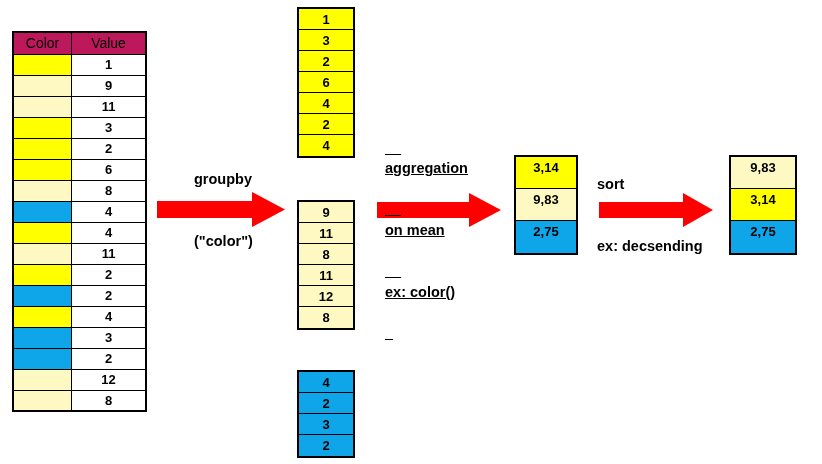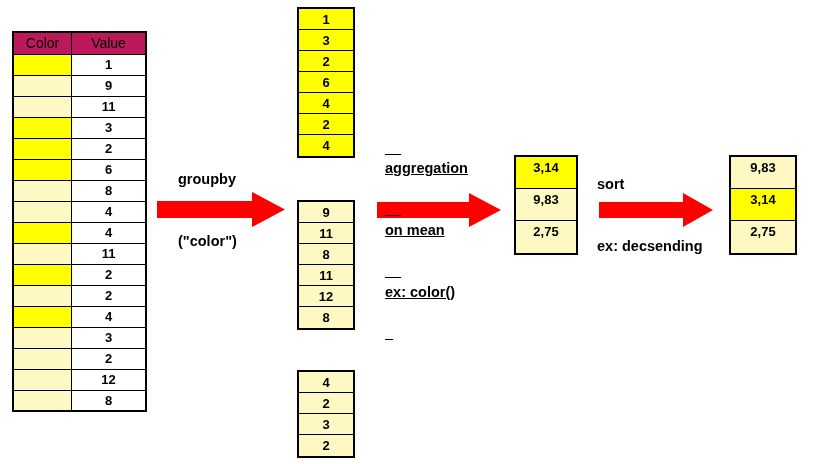--- a/index.html
+++ b/index.html
@@ -38,21 +38,21 @@
     font-size: 14px;
     font-weight: normal;
     height: 22px;
     background: #be185d;
   }
   .col-color { width: 62px; }
   .col-value { width: 80px; background: #fff; }
 
   .sw-yellow { background: #ffff00; }
   .sw-green  { background: #fef9c3; }
-  .sw-blue   { background: #fef9c3; }
+  .sw-blue   { background: #0ea5e9; }
 
   
   .block {
     position: absolute;
     border: 2px solid #000;
     width: 58px;
   }
   .block .cell {
     height: 21px;
     line-height: 21px;
@@ -74,21 +74,21 @@
 
   
   .label {
     position: absolute;
     font-size: 14.5px;
     font-weight: bold;
     color: #000;
     line-height: 1.42;
     white-space: pre;
   }
-  #label-groupby { left: 178px; top: 128px; }
+  #label-groupby { left: 194px; top: 128px; }
   #label-agg     { left: 385px; top: 117px; text-decoration: underline; }
   #label-sort    { left: 597px; top: 133px; }
 
   
   .arrow { position: absolute; }
   #arrow-1 { left: 157px; top: 192px; }
   #arrow-2 { left: 377px; top: 193px; }
   #arrow-3 { left: 599px; top: 193px; }
 </style>
 </head>

